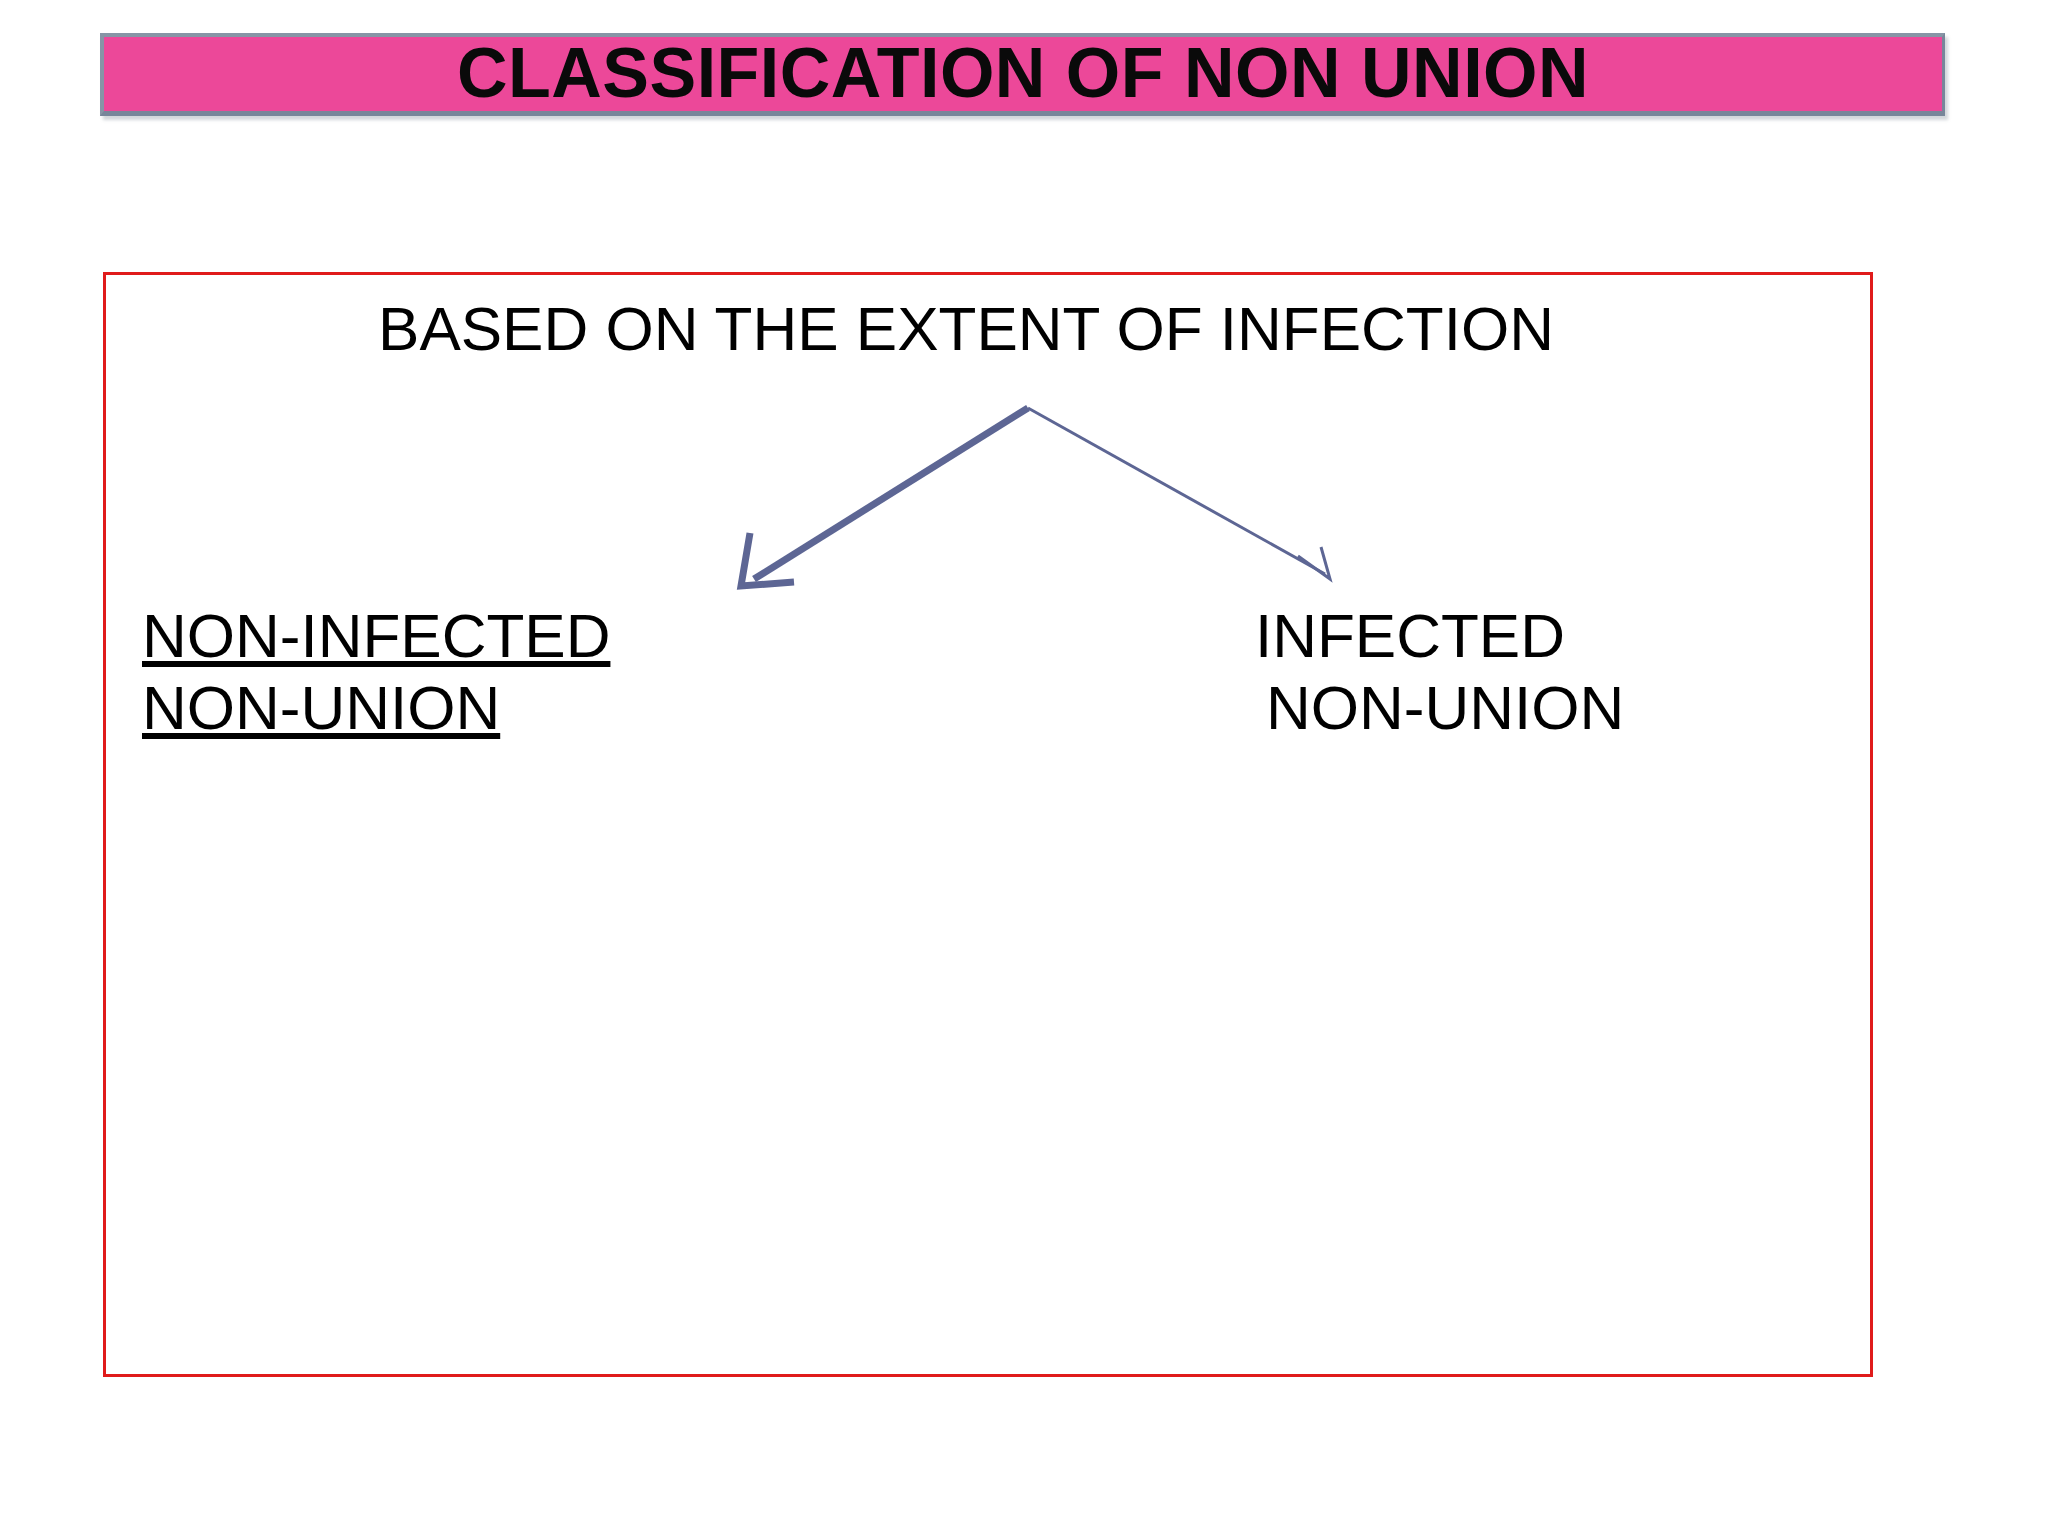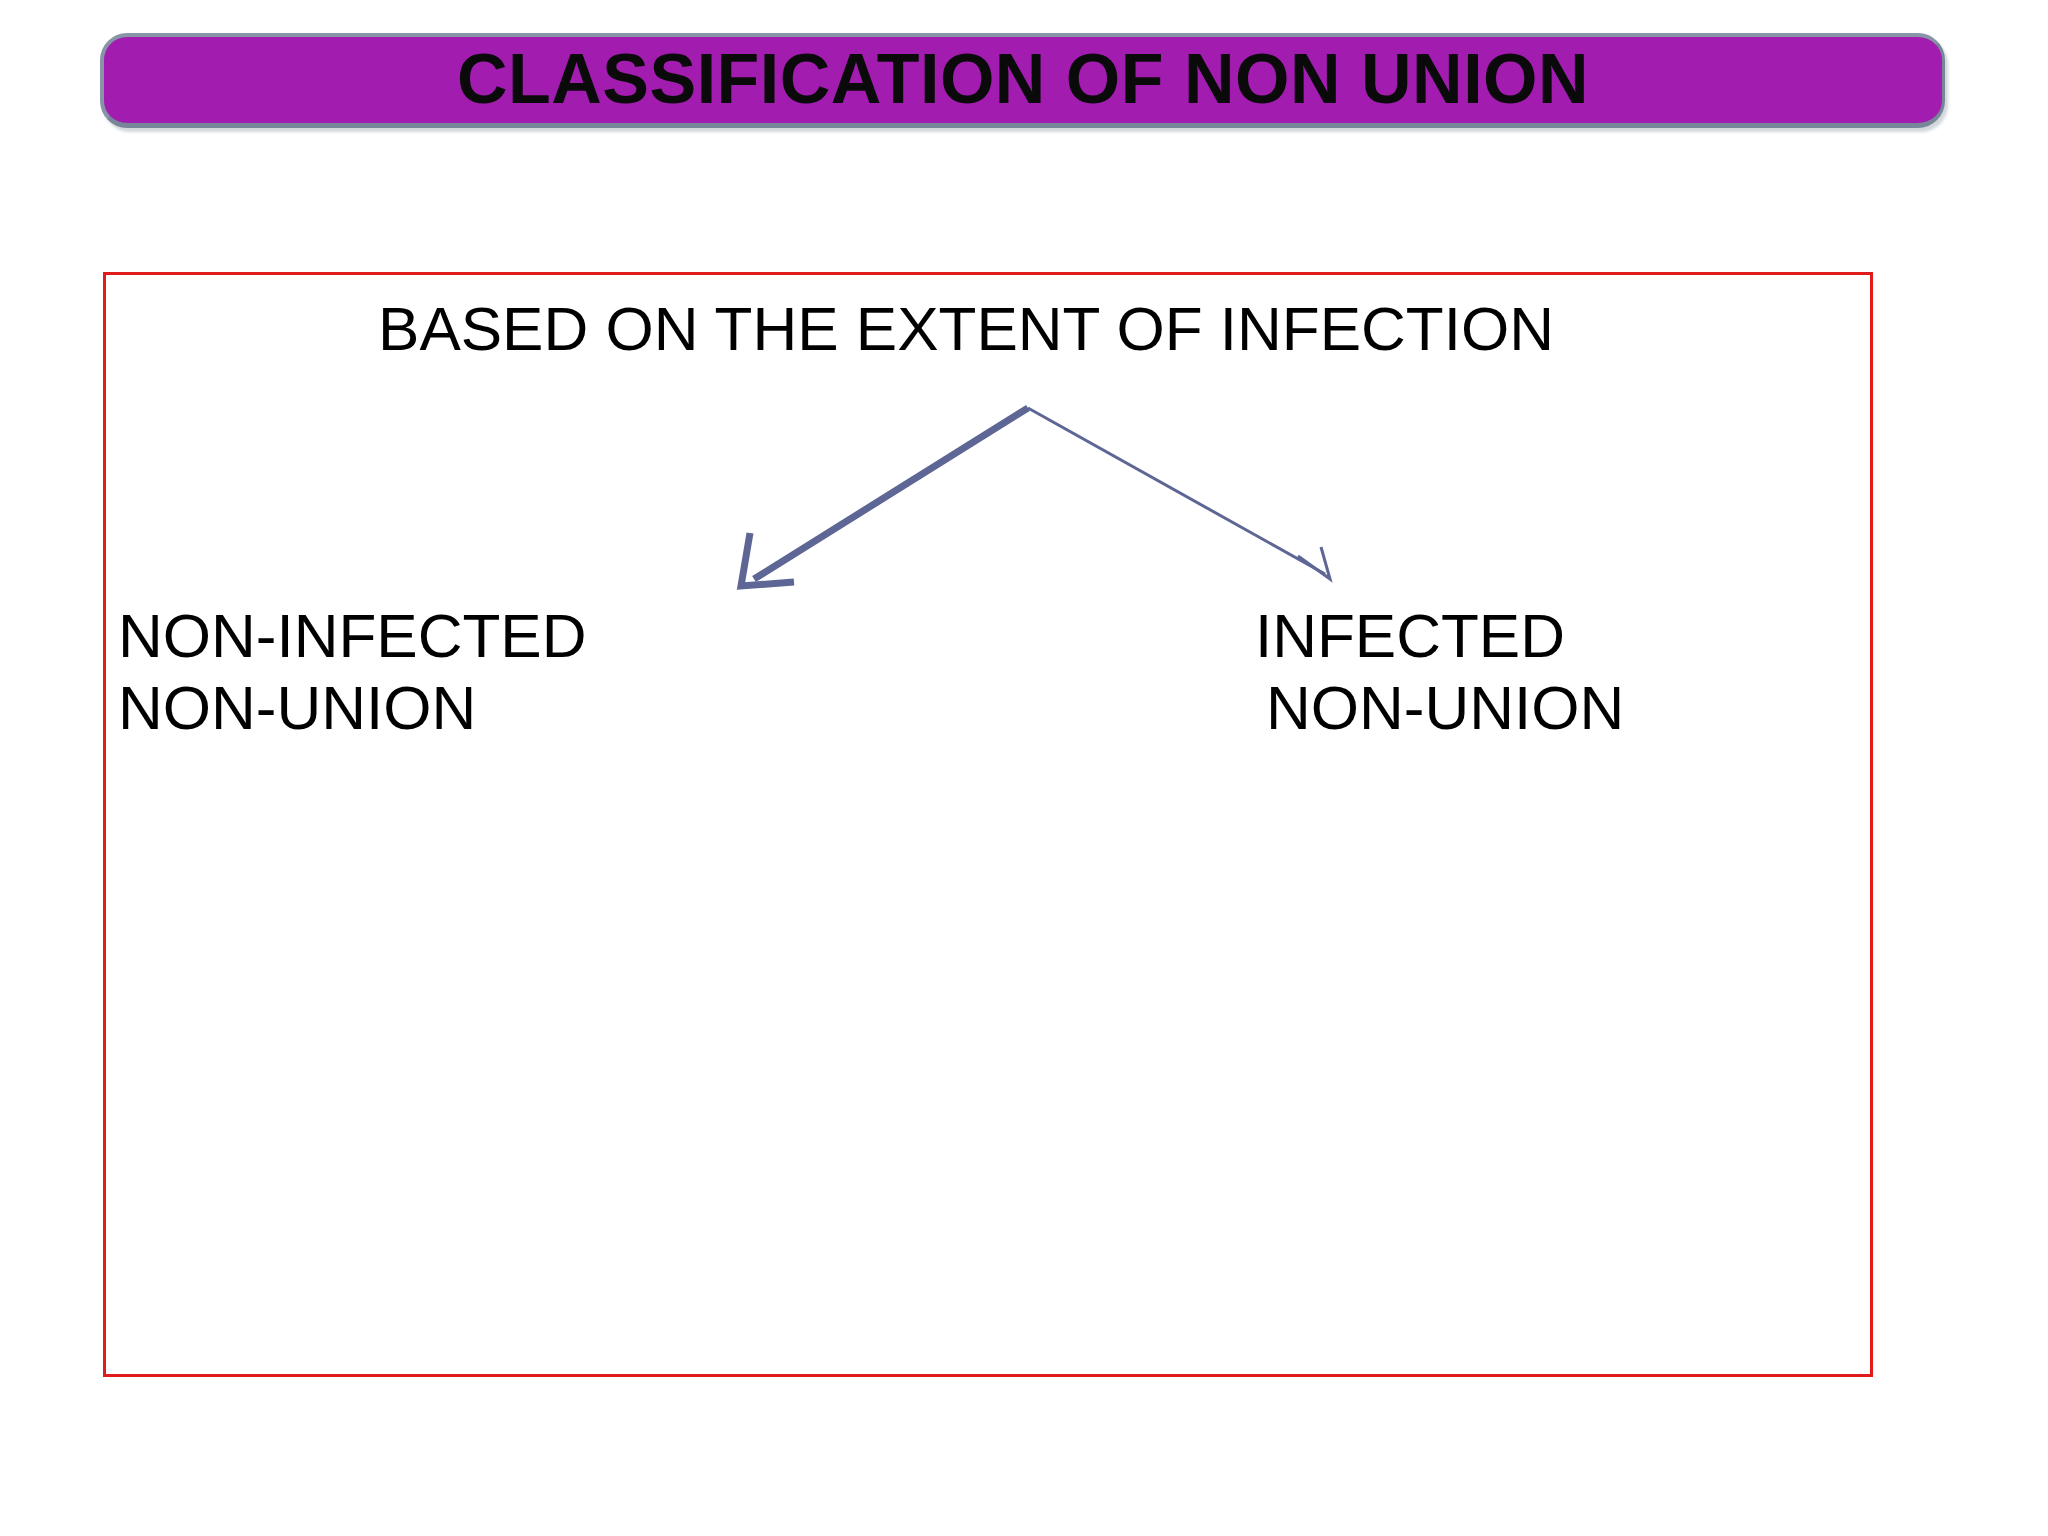--- a/index.html
+++ b/index.html
@@ -23,32 +23,31 @@
     height: 1536px;
     background: #ffffff;
   }
 
   
   #title-banner {
     position: absolute;
     left: 100px;
     top: 33px;
     width: 1845px;
-    height: 95px;
-    background: #a21caf;
+    height: 83px;
+    background: #ec4899;
     border-top: 4px solid #8795a6;
     border-left: 4px solid #8795a6;
     border-right: 3px solid #78869a;
     border-bottom: 5px solid #78869a;
     box-sizing: border-box;
     box-shadow: 3px 4px 3px rgba(130,140,152,0.35);
     display: flex;
     align-items: center;
     justify-content: center;
-    border-radius: 27px;
   }
   #title-banner-text {
     font-size: 70px;
     font-weight: bold;
     color: #0a0a0a;
     letter-spacing: 0.5px;
     line-height: 1;
     white-space: nowrap;
     text-align: center;
     transform: translateY(-1px);
@@ -91,22 +90,23 @@
 
   
   .branch-label {
     position: absolute;
     font-size: 62px;
     color: #000000;
     line-height: 1.16;
     white-space: nowrap;
   }
   #branch-left {
-    left: 12px;
+    left: 36px;
     top: 325px;
+    text-decoration: underline;
   }
   #branch-right {
     left: 1149px;
     top: 325px;
   }
   .branch-line-2-indent {
     display: block;
   }
   #branch-right .branch-line-2-indent {
     padding-left: 11px;

